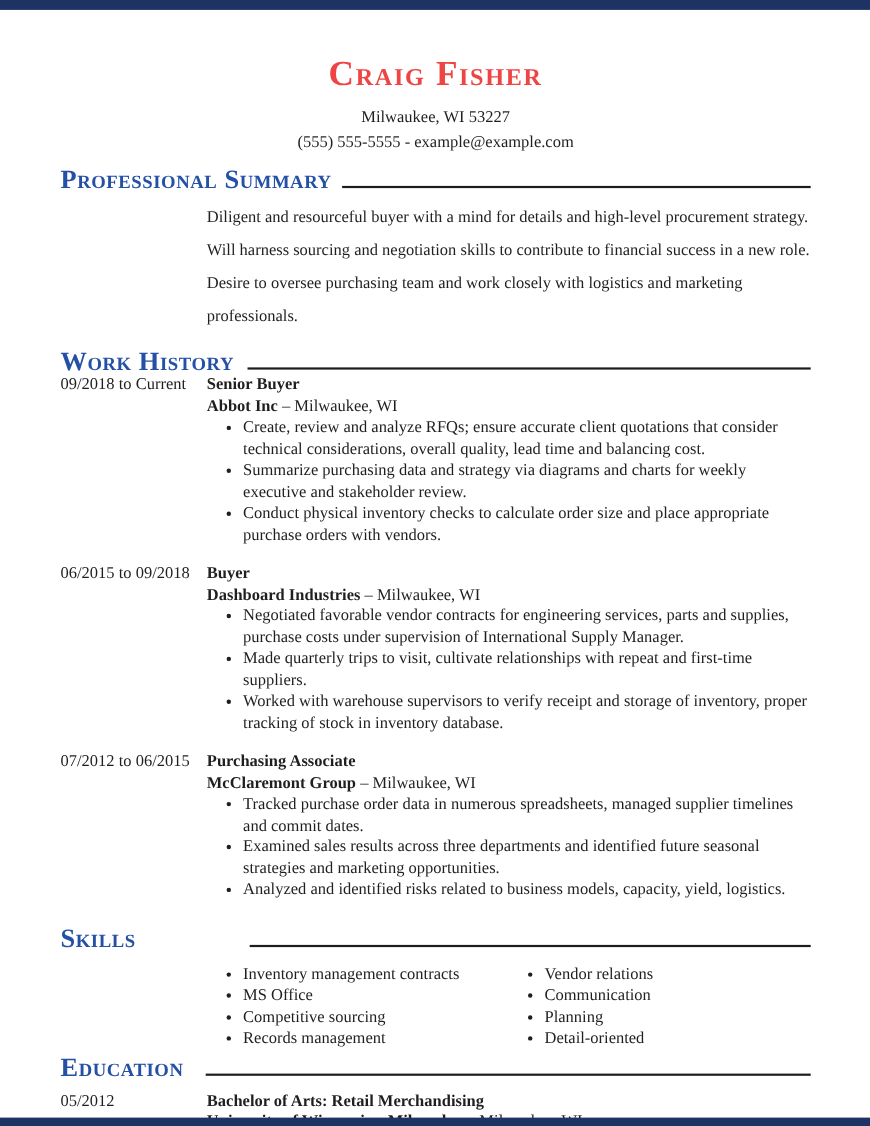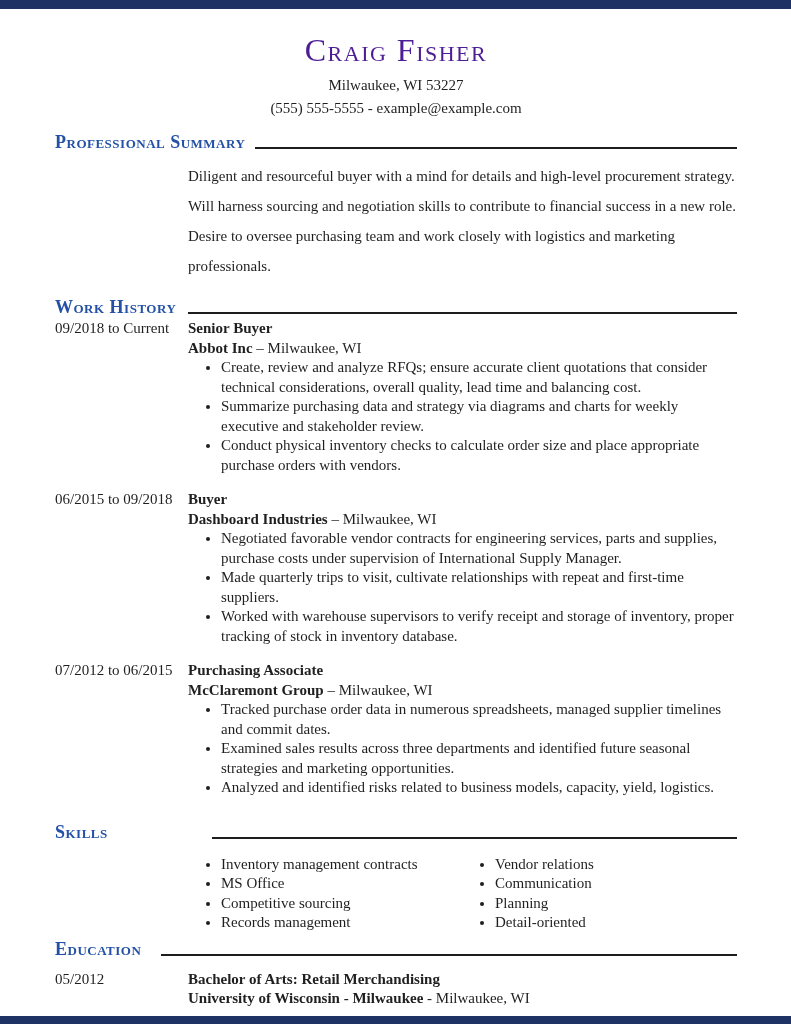--- a/index.html
+++ b/index.html
@@ -12,31 +12,31 @@
     overflow:hidden;
     box-sizing:border-box;
     padding:0 54px 0 55px;
   }
   .accent-bar{position:absolute;left:0;right:0;background:#1e3264;}
   .accent-bar.top{top:0;height:9px;}
   .accent-bar.bottom{bottom:0;height:8px;}
 
   header{ text-align:center; padding-top:34px; }
   .name{
-    font-size:32px;line-height:1.0;font-weight:normal;
+    font-size:32px;line-height:1.0;font-weight:bold;
     font-variant:small-caps;letter-spacing:1.5px;
-    color:#4c1d95;margin:0;
+    color:#ef4444;margin:16px;
   }
   .addr{margin-top:10px;line-height:19px;}
   .contact{margin-top:4px;line-height:19px;}
 
   section{margin-top:12px;}
   .sec-head{display:flex;align-items:flex-end;}
   .sec-title{
-    font-size:18px;line-height:24px;font-weight:bold;
+    font-size:24px;line-height:24px;font-weight:bold;
     font-variant:small-caps;letter-spacing:0.5px;
     color:#2451a6;white-space:nowrap;
   }
   .rule{flex:1;height:2px;background:#1d1d1d;margin-bottom:5px;}
   .sec-summary .rule{margin-left:10px;}
   .sec-work .rule{margin-left:12px;}
   .sec-skills .rule{margin-left:104px;}
   .sec-education .rule{margin-left:20px;}
 
   .summary-text{

